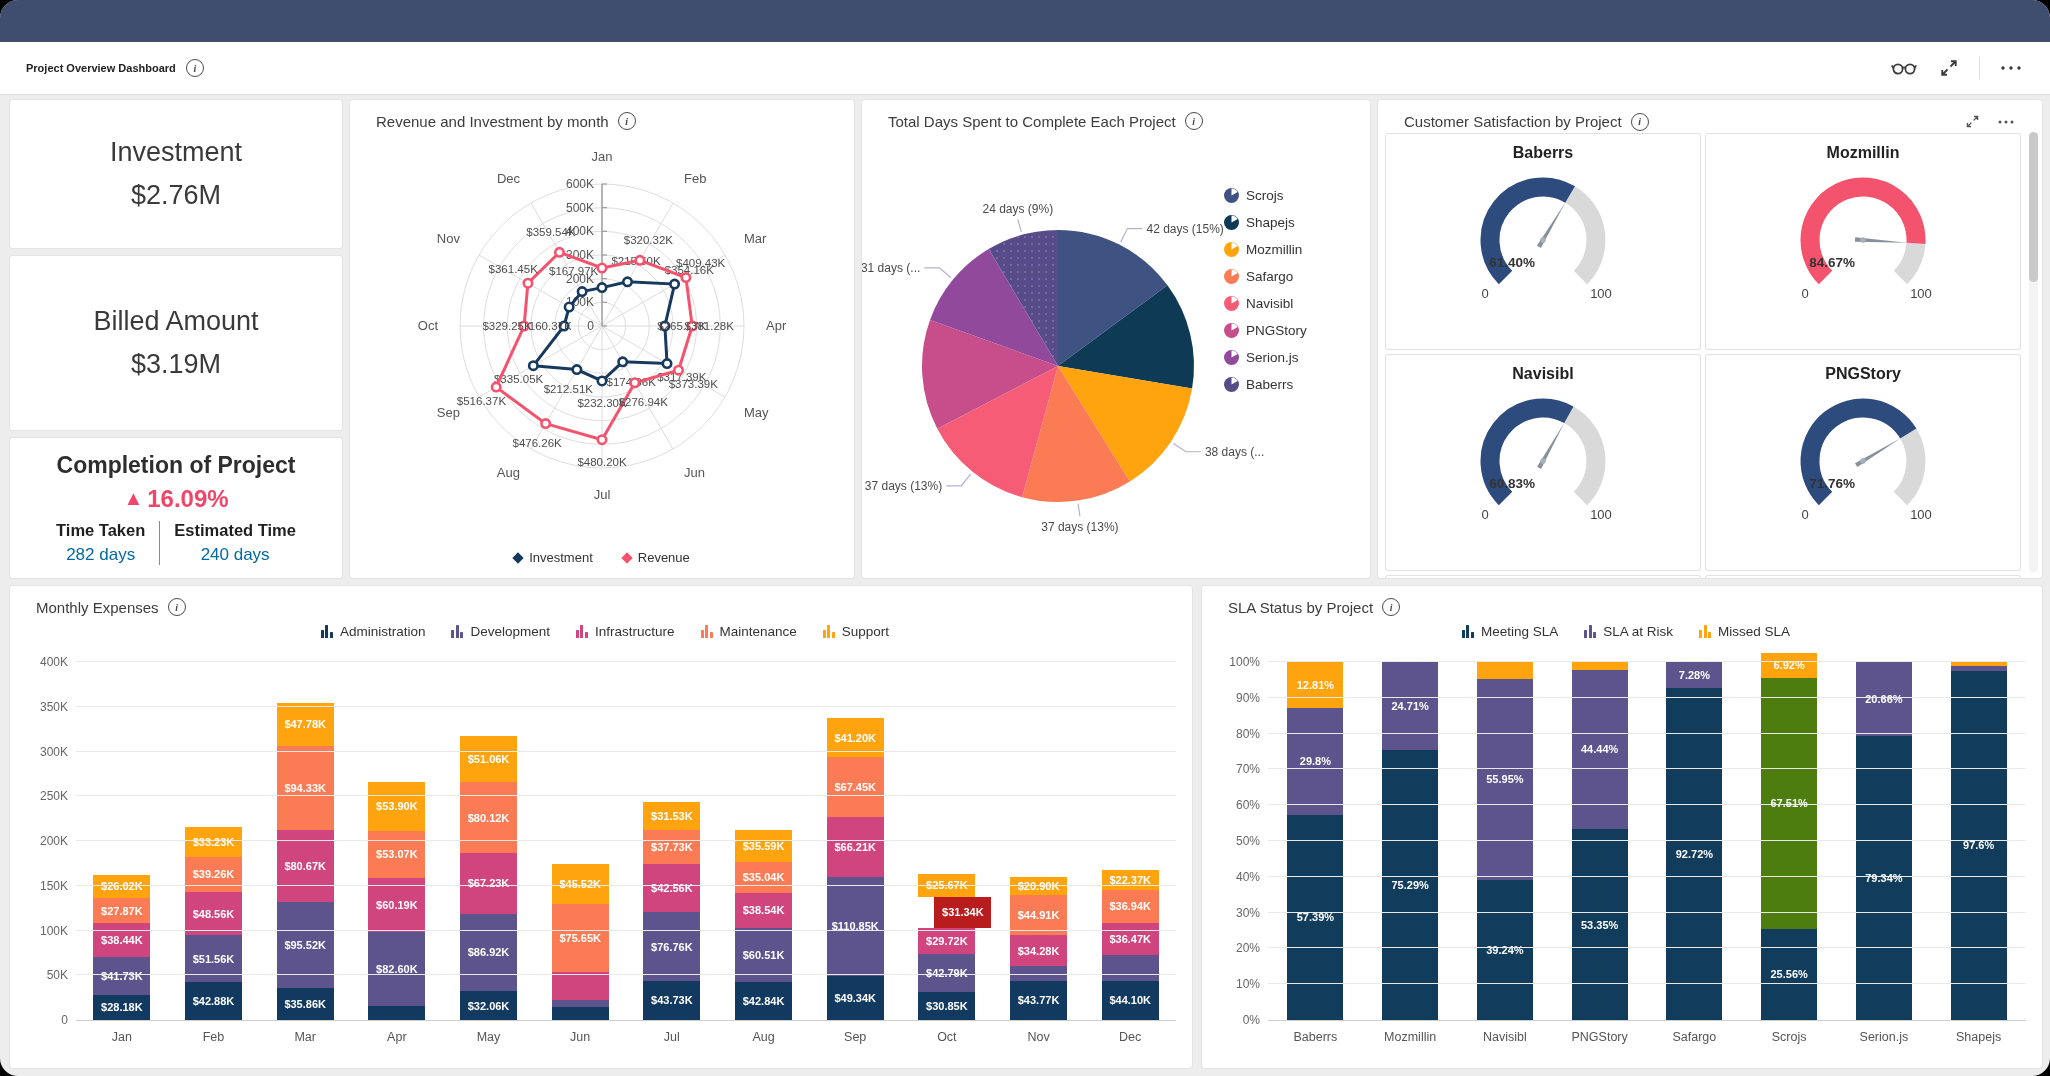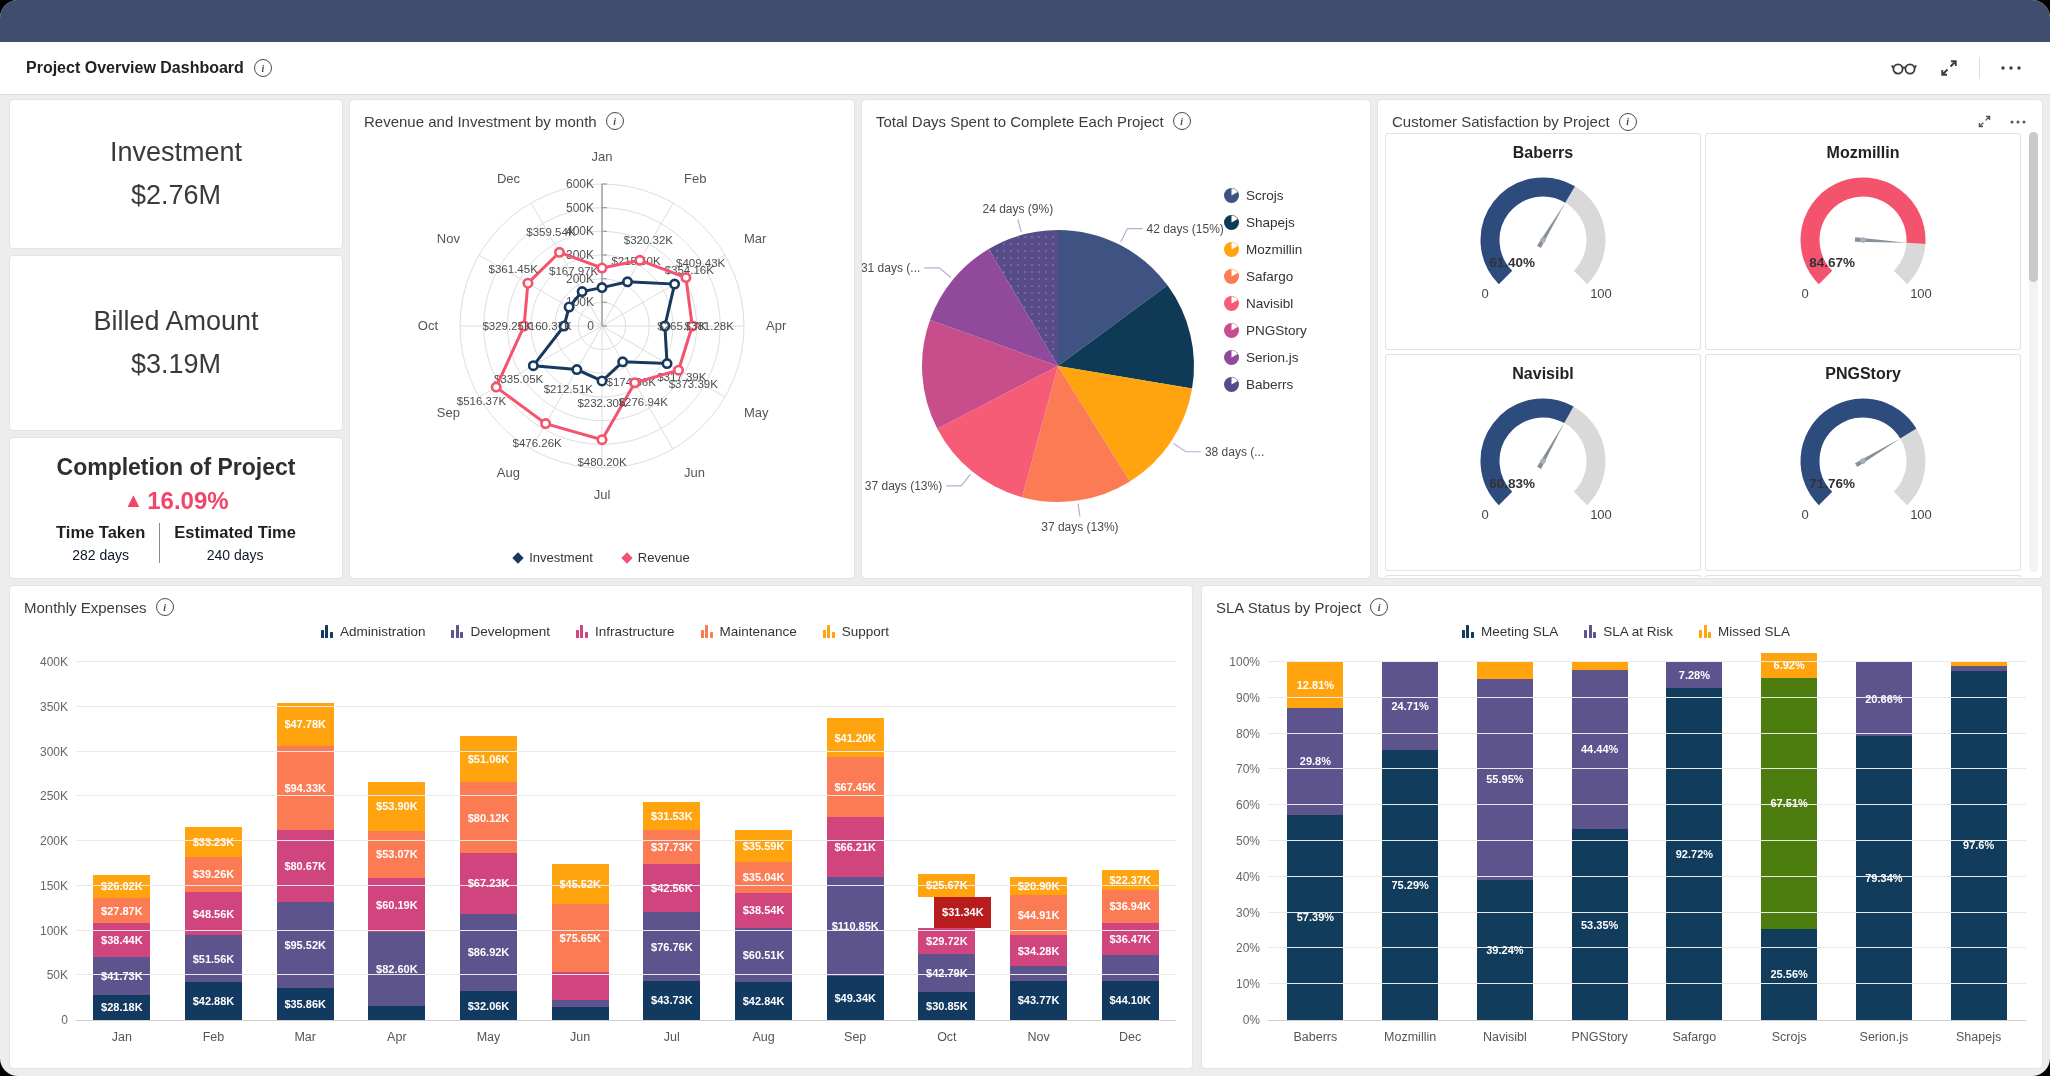--- a/index.html
+++ b/index.html
@@ -1,43 +1,43 @@
 <!DOCTYPE html>
 <html><head>
 <meta charset="utf-8">
 <style>
   html,body{margin:0;padding:0;background:#000;width:2050px;height:1076px;font-family:"Liberation Sans",sans-serif;}
   .window{position:absolute;inset:0;background:#ededed;border-radius:18px;overflow:hidden;}
   .titlebar{height:42px;background:#3f4d6e;}
   .appheader{height:52px;background:#fff;border-bottom:1px solid #dcdcdc;display:flex;align-items:center;justify-content:space-between;padding:0 26px;}
   .ah-left{display:flex;align-items:center;gap:10px;}
-  .apptitle{font-size:16px;font-weight:700;color:#222;}
+  .apptitle{font-size:11px;font-weight:700;color:#222;}
   .info{width:16px;height:16px;border:1.6px solid #4a4a4a;border-radius:50%;display:inline-flex;align-items:center;justify-content:center;font-size:10px;font-weight:700;color:#4a4a4a;font-family:"Liberation Serif",serif;font-style:italic;flex:0 0 auto;}
   .ah-right{display:flex;align-items:center;gap:18px;}
   .iconbtn{background:none;border:none;padding:2px;cursor:pointer;display:flex;align-items:center;}
   .vdiv{width:1px;height:22px;background:#ddd;}
   .content{position:absolute;top:94px;left:0;right:0;bottom:0;}
   .panel{position:absolute;background:#fff;border-radius:3px;box-shadow:0 0 0 1px #e4e4e4;}
-  .panel-h{display:flex;align-items:center;gap:9px;padding:12px 14px 0;}
+  .panel-h{display:flex;align-items:center;gap:9px;padding:12px 26px 0;}
   .panel-title{font-size:15px;font-weight:500;color:#3c3c3c;}
   .panel-actions{margin-left:auto;display:flex;gap:14px;align-items:center;}
   
   #kpi-col{position:absolute;left:10px;top:6px;width:332px;height:478px;}
   .kpi-card{background:#fff;box-shadow:0 0 0 1px #e4e4e4;border-radius:3px;display:flex;flex-direction:column;align-items:center;justify-content:center;margin-bottom:8px;}
   .kpi1{height:148px;} .kpi2{height:174px;} .kpi3{height:140px;}
   .kpi-title{font-size:27px;color:#3a3a3a;}
   .kpi-value{font-size:27px;color:#3a3a3a;margin-top:12px;}
   .kpi3 .kpi-title{font-size:23px;font-weight:700;color:#2e2e2e;}
   .kpi-delta{font-size:24px;font-weight:700;color:#f0466a;margin:6px 0 8px;display:flex;align-items:center;gap:4px;}
   .tri{font-size:20px;}
   .kpi-table{display:flex;}
   .kc{padding:0 14px;text-align:center;}
   .kc.right{border-left:1.5px solid #8a8a8a;}
   .kl{font-size:16.5px;font-weight:700;color:#1f1f1f;}
-  .kv{font-size:14px;color:#0f172a;margin-top:5px;}
+  .kv{font-size:17px;color:#0369a1;margin-top:5px;}
   
   .radar-panel{left:350px;top:6px;width:504px;height:478px;}
   .pie-panel{left:862px;top:6px;width:508px;height:478px;}
   .gauges-panel{left:1378px;top:6px;width:664px;height:478px;overflow:hidden;}
   .me-panel{left:10px;top:492px;width:1182px;height:482px;}
   .sla-panel{left:1202px;top:492px;width:840px;height:482px;}
   #radar-svg{display:block;margin:0 auto;}
   #radar-legend{position:absolute;bottom:13px;width:100%;display:flex;justify-content:center;gap:30px;font-size:13px;color:#333;}
   .leg-item{display:flex;align-items:center;gap:7px;cursor:pointer;}
   .dia{width:8px;height:8px;transform:rotate(45deg);}

